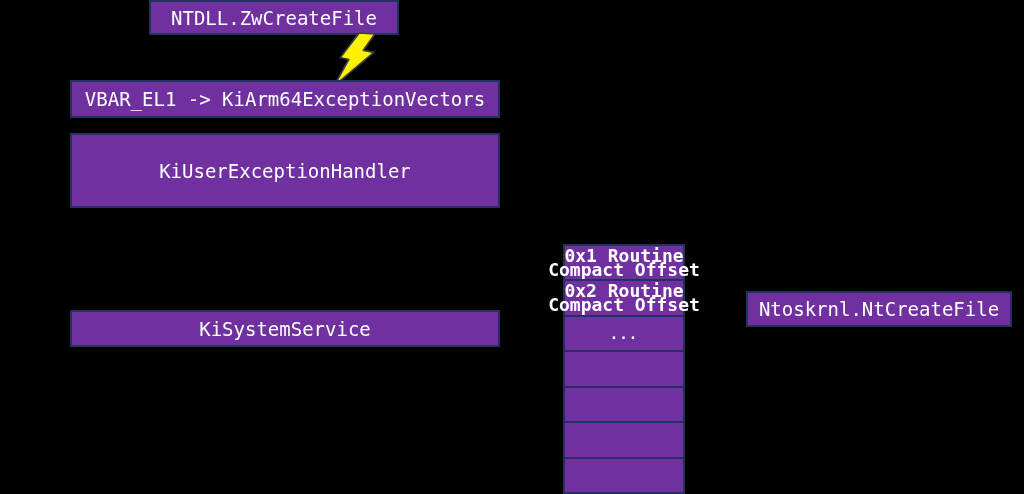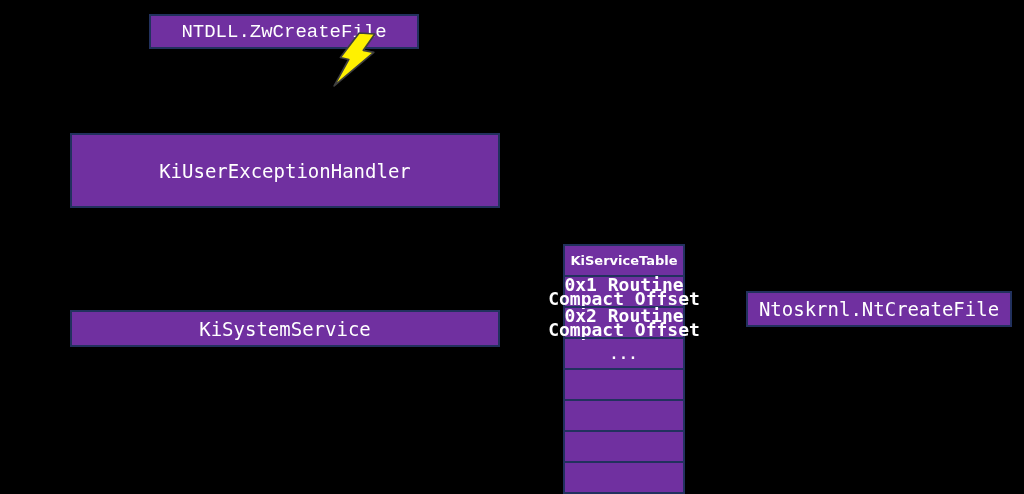--- a/index.html
+++ b/index.html
@@ -27,21 +27,21 @@
     color: var(--text);
     display: flex;
     flex-direction: column;
     align-items: center;
     justify-content: center;
     font-size: 19px;
     line-height: 26px;
     white-space: nowrap;
     text-align: center;
   }
-  #box-ntdll    { left: 149px; top: 14px;   width: 270px; height: 35px; font-family: Liberation Mono, monospace; }
+  #box-ntdll    { left: 149px; top: 0;   width: 250px; height: 35px; }
   #box-vbar     { left: 70px;  top: 80px;  width: 430px; height: 38px; }
   #box-kiuser   { left: 70px;  top: 133px; width: 430px; height: 75px; line-height: 28px; }
   #box-kisse    { left: 70px;  top: 229px; width: 430px; height: 37px; }
   #box-kiss     { left: 70px;  top: 284px; width: 430px; height: 37px; margin-top: 26px; }
   #box-ntoskrnl { left: 746px; top: 291px; width: 266px; height: 36px; }
   #bolt {
     position: absolute;
     left: 331px;
     top: 32px;
     width: 48px;
@@ -86,34 +86,34 @@
 <div id="canvas">
 
   <div class="pbox" id="box-ntdll">
     <span>NTDLL.ZwCreateFile</span>
   </div>
 
   <svg id="bolt" viewBox="0 0 46 54" preserveAspectRatio="none">
     <polygon points="27,1 42,2 31,18 41,20 3,53 17,27 9,25" fill="#FFF100" stroke="#3F3F3F" stroke-width="1.6" stroke-linejoin="round"></polygon>
   </svg>
 
+  <div class="pbox" id="box-vbar">
+    <span>VBAR_EL1 -&gt; KiArm64ExceptionVectors</span>
+  </div>
 
   <div class="pbox" id="box-kiuser">
     <span>KiUserExceptionHandler</span>
   </div>
 
 
   <div class="pbox" id="box-kiss">
     <span>KiSystemService</span>
   </div>
 
   <div id="service-table">
-    <div class="trow thead">
-      <span>KiServiceTable</span>
-    </div>
     <div class="trow">
       <span>0x1 Routine</span>
       <span>Compact Offset</span>
     </div>
     <div class="trow">
       <span>0x2 Routine</span>
       <span>Compact Offset</span>
     </div>
     <div class="trow dots">
       <span>...</span>

